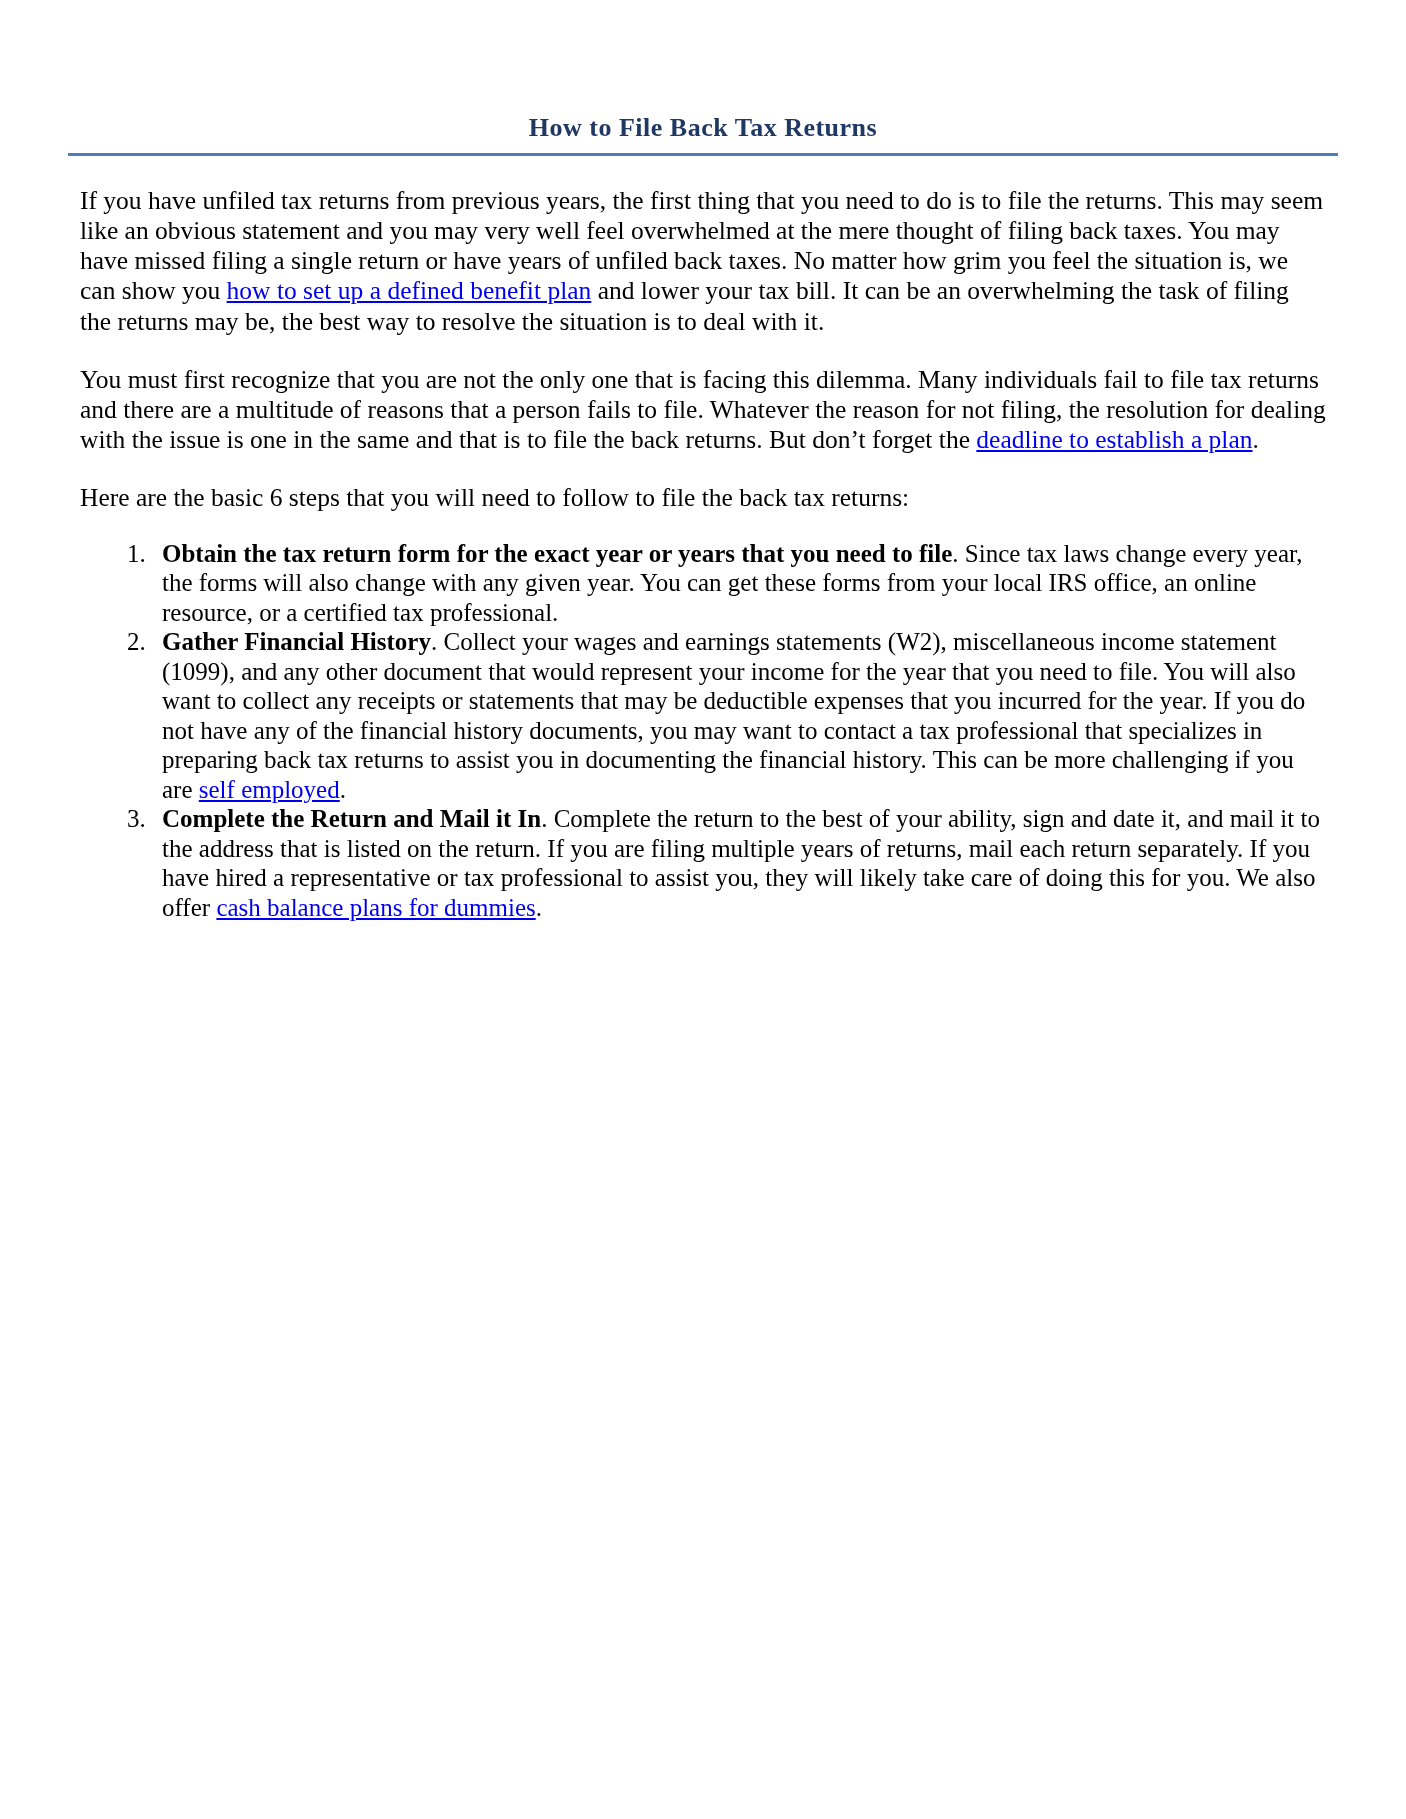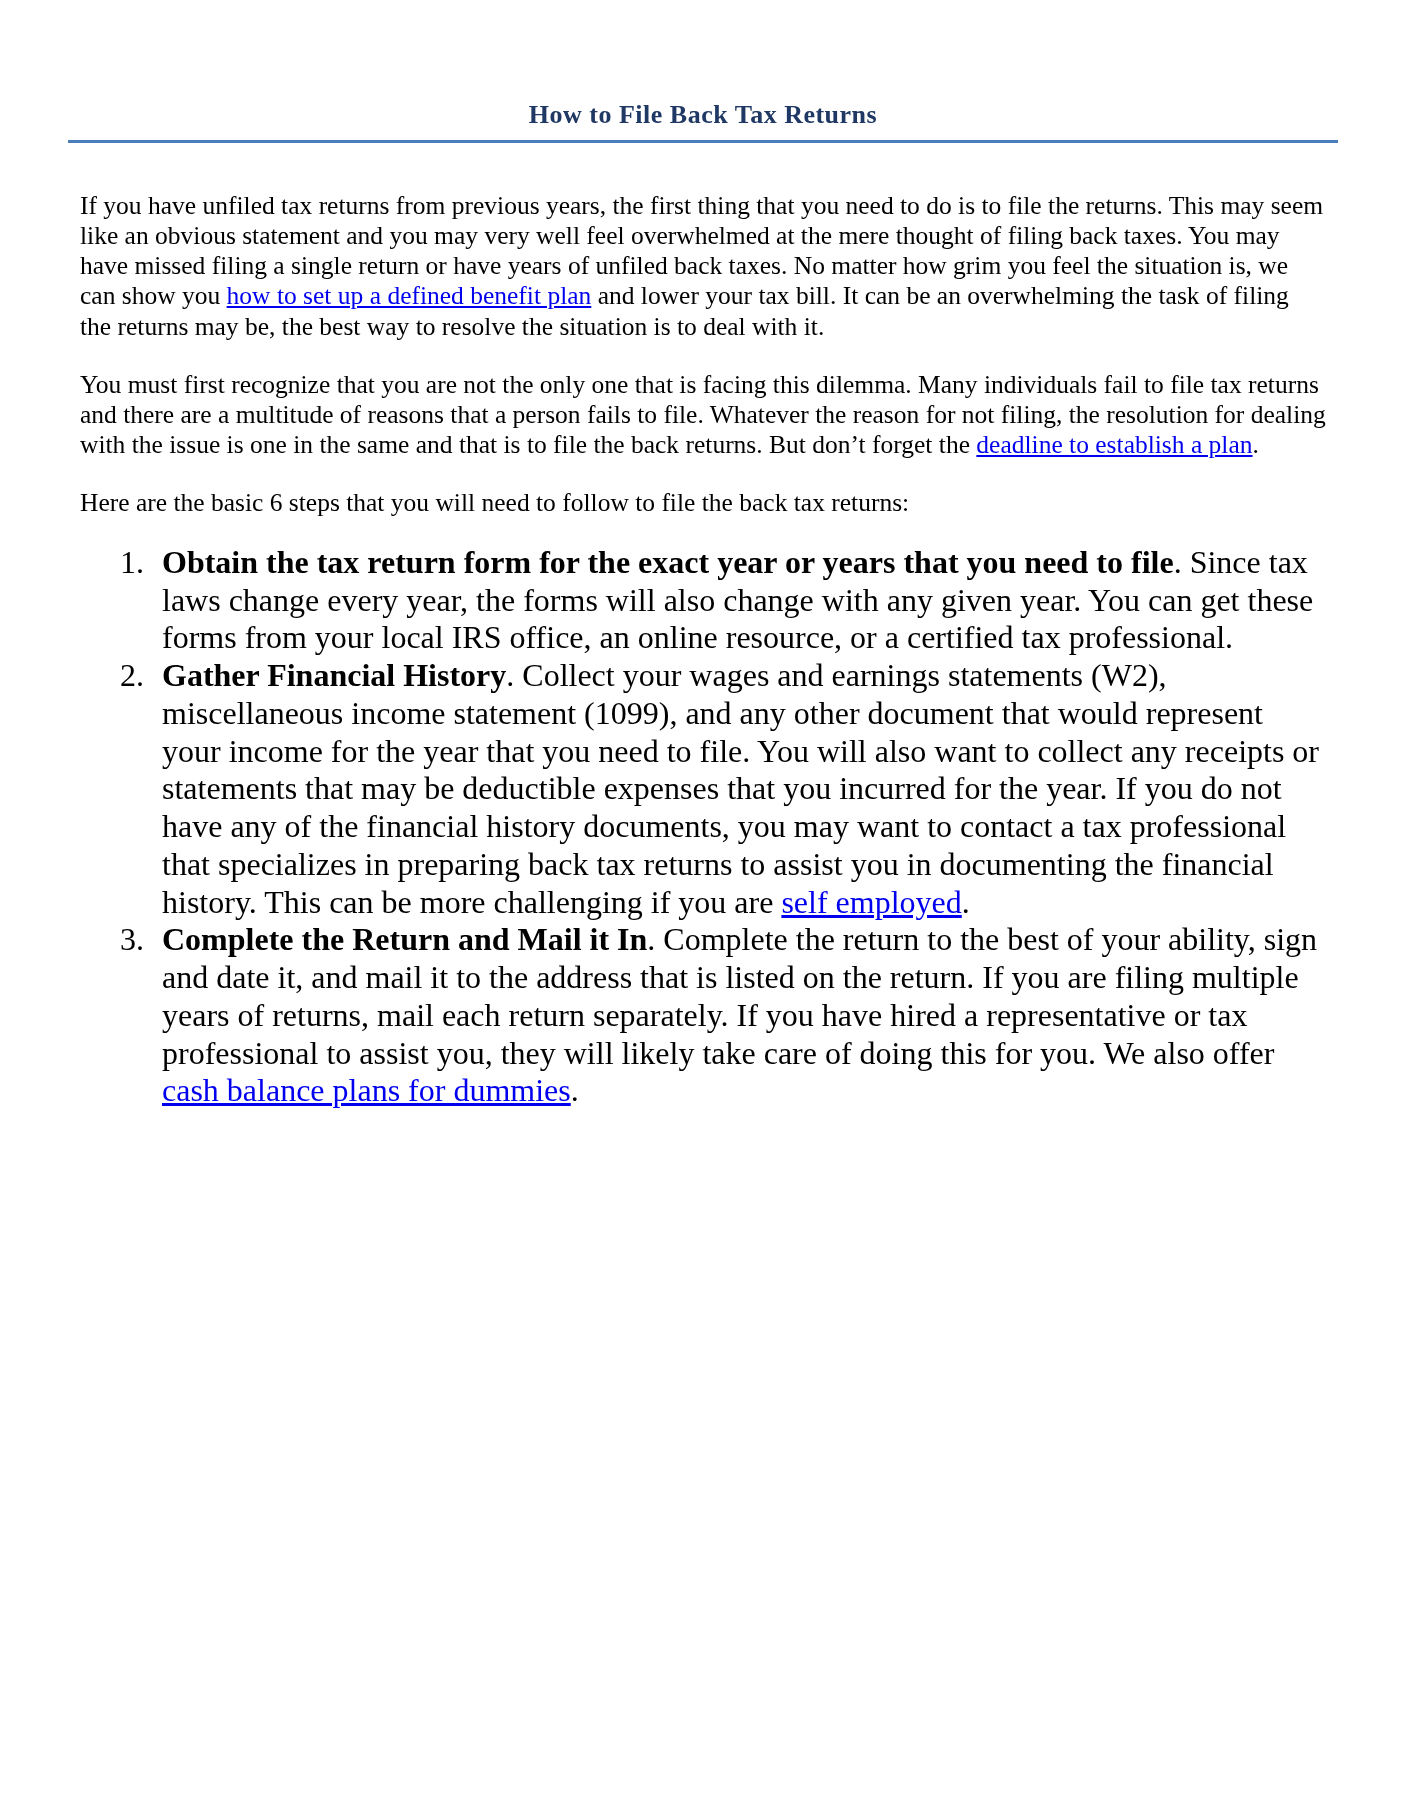--- a/index.html
+++ b/index.html
@@ -9,21 +9,21 @@
     background: #ffffff;
   }
   body {
     font-family: "Liberation Serif", "DejaVu Serif", serif;
     color: #000000;
   }
   .page {
     position: relative;
     width: 1406px;
     height: 1278px;
-    margin: 3px auto;
+    margin: 16px auto;
     background: #ffffff;
     box-sizing: border-box;
     overflow: hidden;
   }
   .content {
     position: absolute;
     left: 0;
     top: 0;
     width: 1406px;
     padding: 0 80px 0 80px;
@@ -42,41 +42,41 @@
     line-height: 1.2;
     margin: 0 0 10px 0;
   }
   .header-rule {
     height: 0;
     border: 0;
     border-top: 3px solid #4a7ebb;
     margin: 0 -12px 0 -12px;
   }
   .body-block {
-    padding-top: 48px;
+    padding-top: 30px;
   }
   p.para {
     font-size: 25.5px;
     line-height: 1.18;
     margin: 0 0 28px 0;
     text-align: left;
     color: #000000;
   }
   p.para.tight {
     margin-bottom: 26px;
   }
   a.link {
     color: #0000ee;
     text-decoration: underline;
     cursor: pointer;
   }
   ol.steps {
     margin: 0 0 28px 0;
     padding-left: 72px;
-    font-size: 32px;
+    font-size: 25px;
     line-height: 1.18;
   }
   ol.steps > li {
     margin: 0 0 0 0;
     padding-left: 10px;
   }
   ol.steps > li + li {
     margin-top: 0px;
   }
   .lead {

